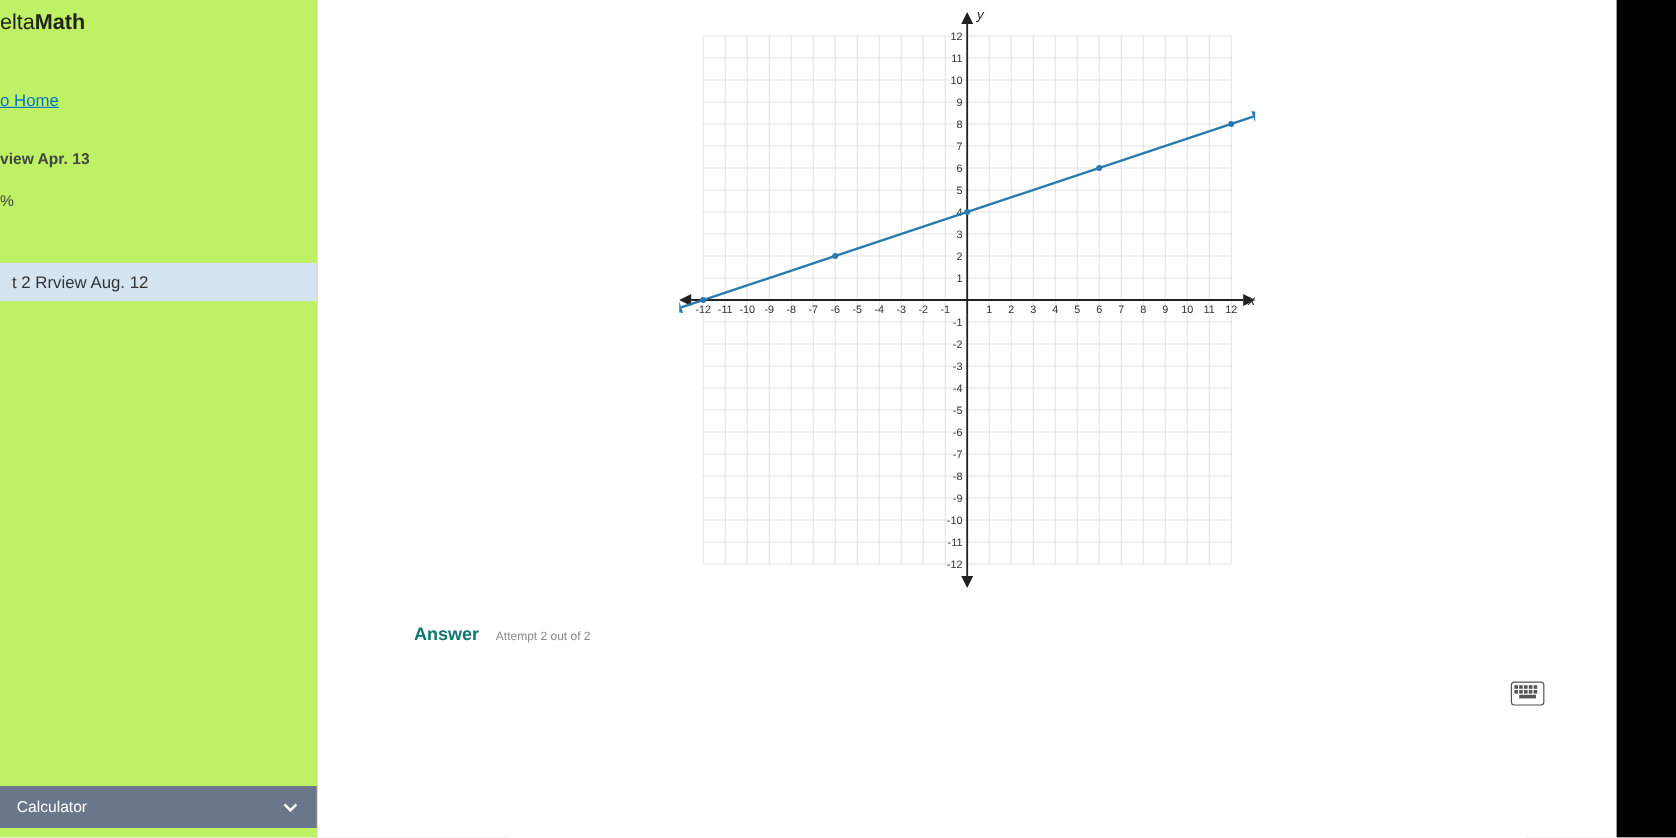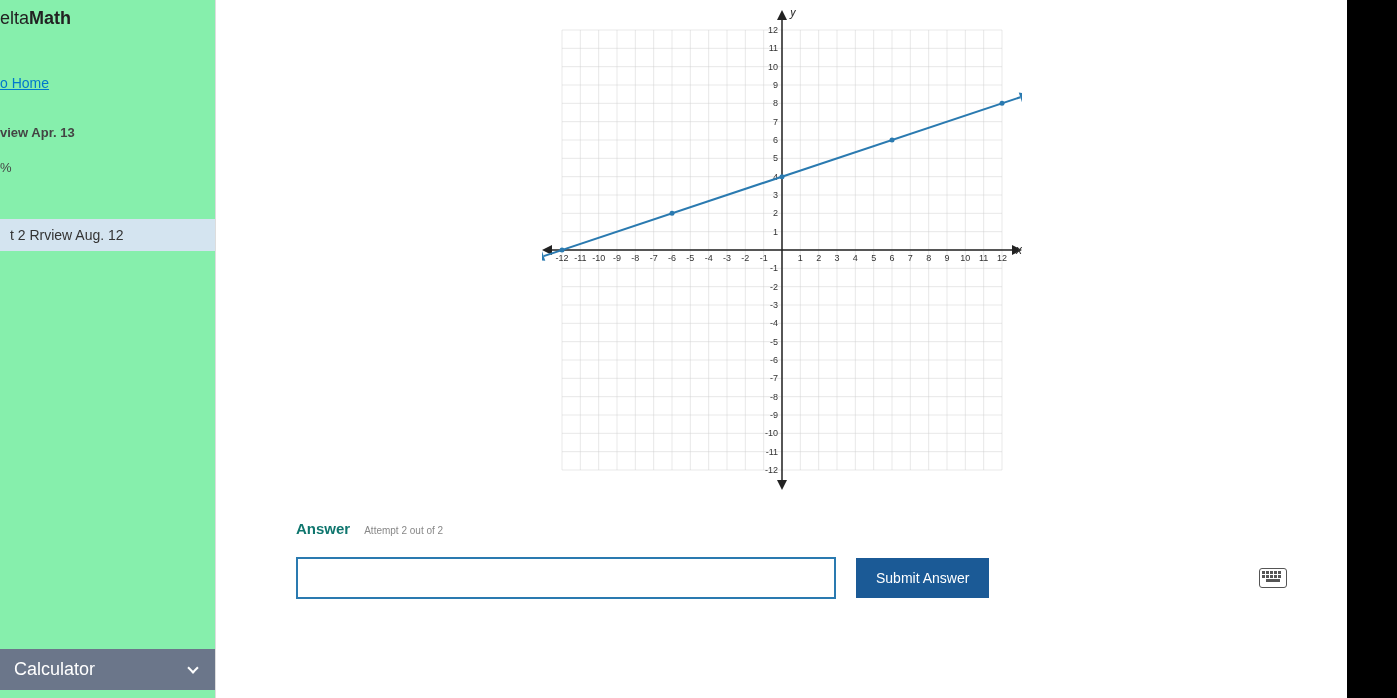--- a/index.html
+++ b/index.html
@@ -5,22 +5,22 @@
     * { margin: 0; padding: 0; box-sizing: border-box; }
     body {
       font-family: Georgia, 'Times New Roman', serif;
       background: #e8e8e8;
       width: 1397px;
       height: 698px;
       overflow: hidden;
       display: flex;
     }
     .sidebar {
-      width: 216px;
-      background: #86efac;
+      width: 265px;
+      background: #bef264;
       border-right: 1px solid #ddd;
       padding: 8px 0;
       font-family: Arial, sans-serif;
       font-size: 14px;
       color: #333;
       display: flex;
       flex-direction: column;
     }
     .brand {
       font-size: 18px;
@@ -53,21 +53,21 @@
     }
     .sidebar-spacer { flex: 1; }
     .calculator-btn {
       background: #6b768a;
       color: #fff;
       padding: 10px 14px;
       display: flex;
       align-items: center;
       justify-content: space-between;
       cursor: pointer;
-      font-size: 18px;
+      font-size: 13px;
     }
     .chevron {
       display: inline-block;
       width: 8px; height: 8px;
       border-right: 2px solid #fff;
       border-bottom: 2px solid #fff;
       transform: rotate(45deg);
       margin-right: 4px;
       margin-top: -4px;
     }
@@ -323,19 +323,15 @@
       <div class="key"></div>
       <div class="key"></div>
     <div class="key"></div>
       <div class="key"></div>
       <div class="key"></div>
       <div class="key"></div>
       <div class="key"></div>
     <div class="space"></div>
   </div>
 
-  <div class="input-row">
-    <input class="answer-input" type="text" value="" style="">
-    <button class="submit-btn">Submit Answer</button>
-  </div>
 </div>
 
 <div class="right-bezel"></div>
 
 </body></html>

